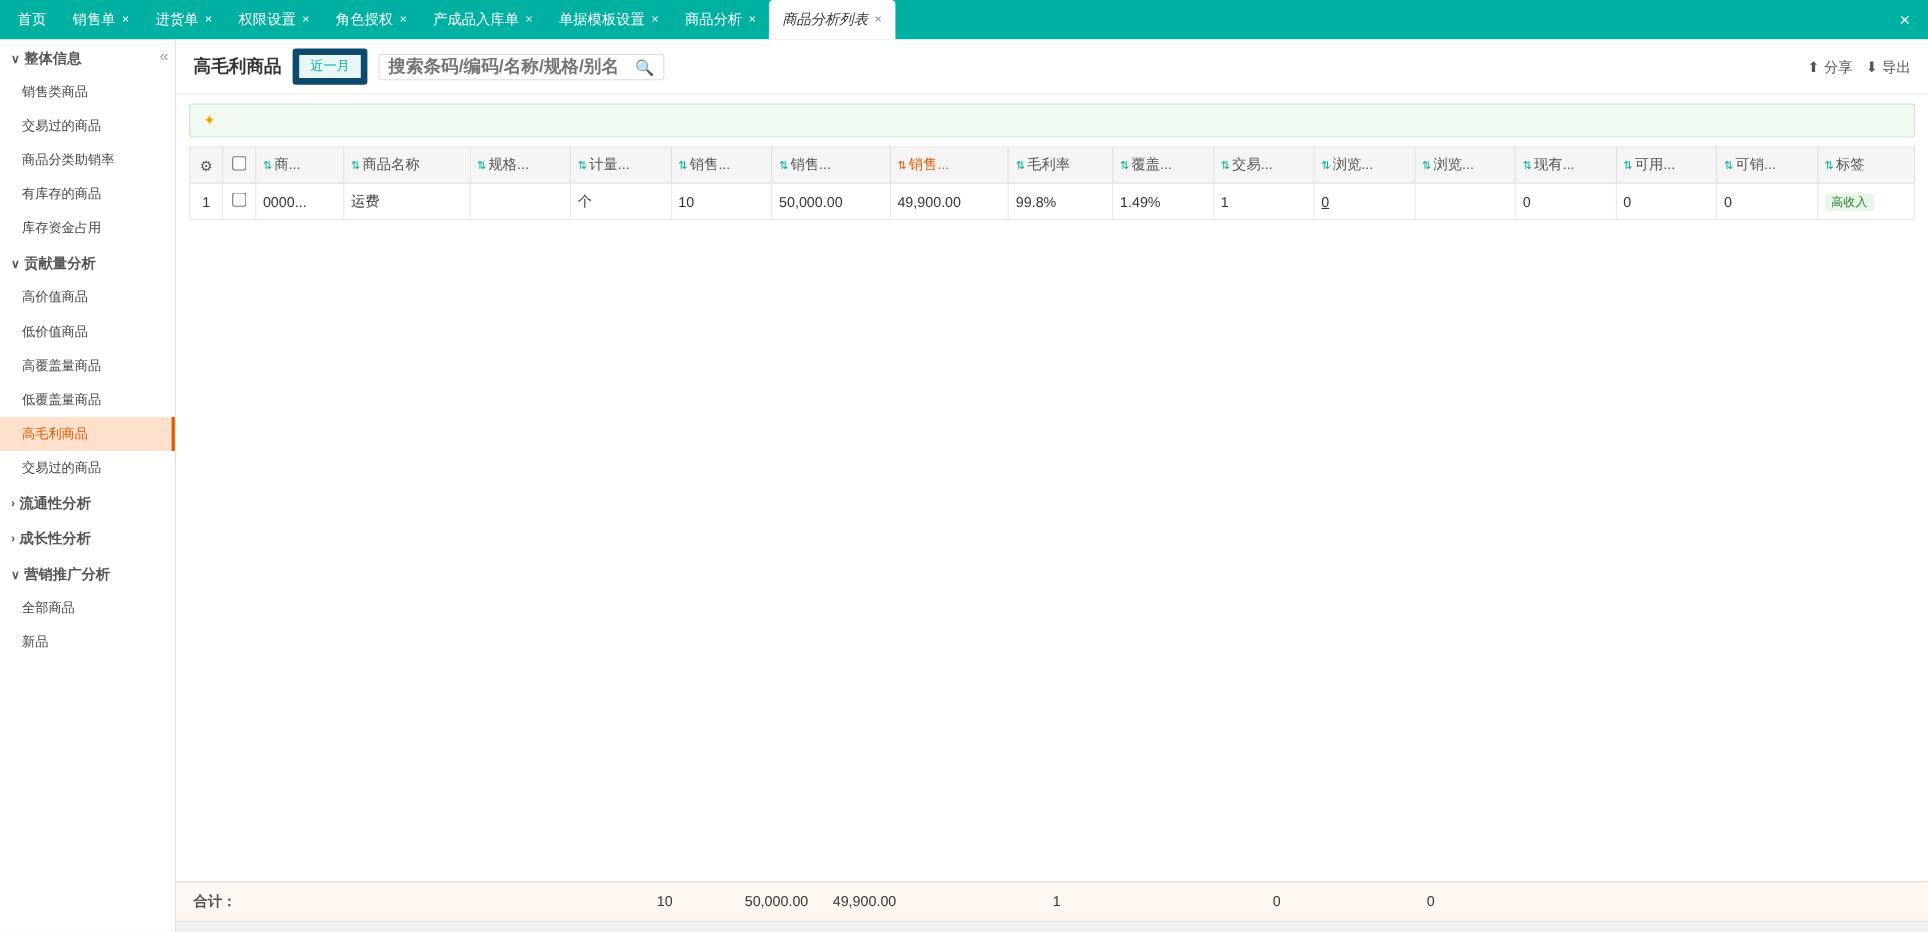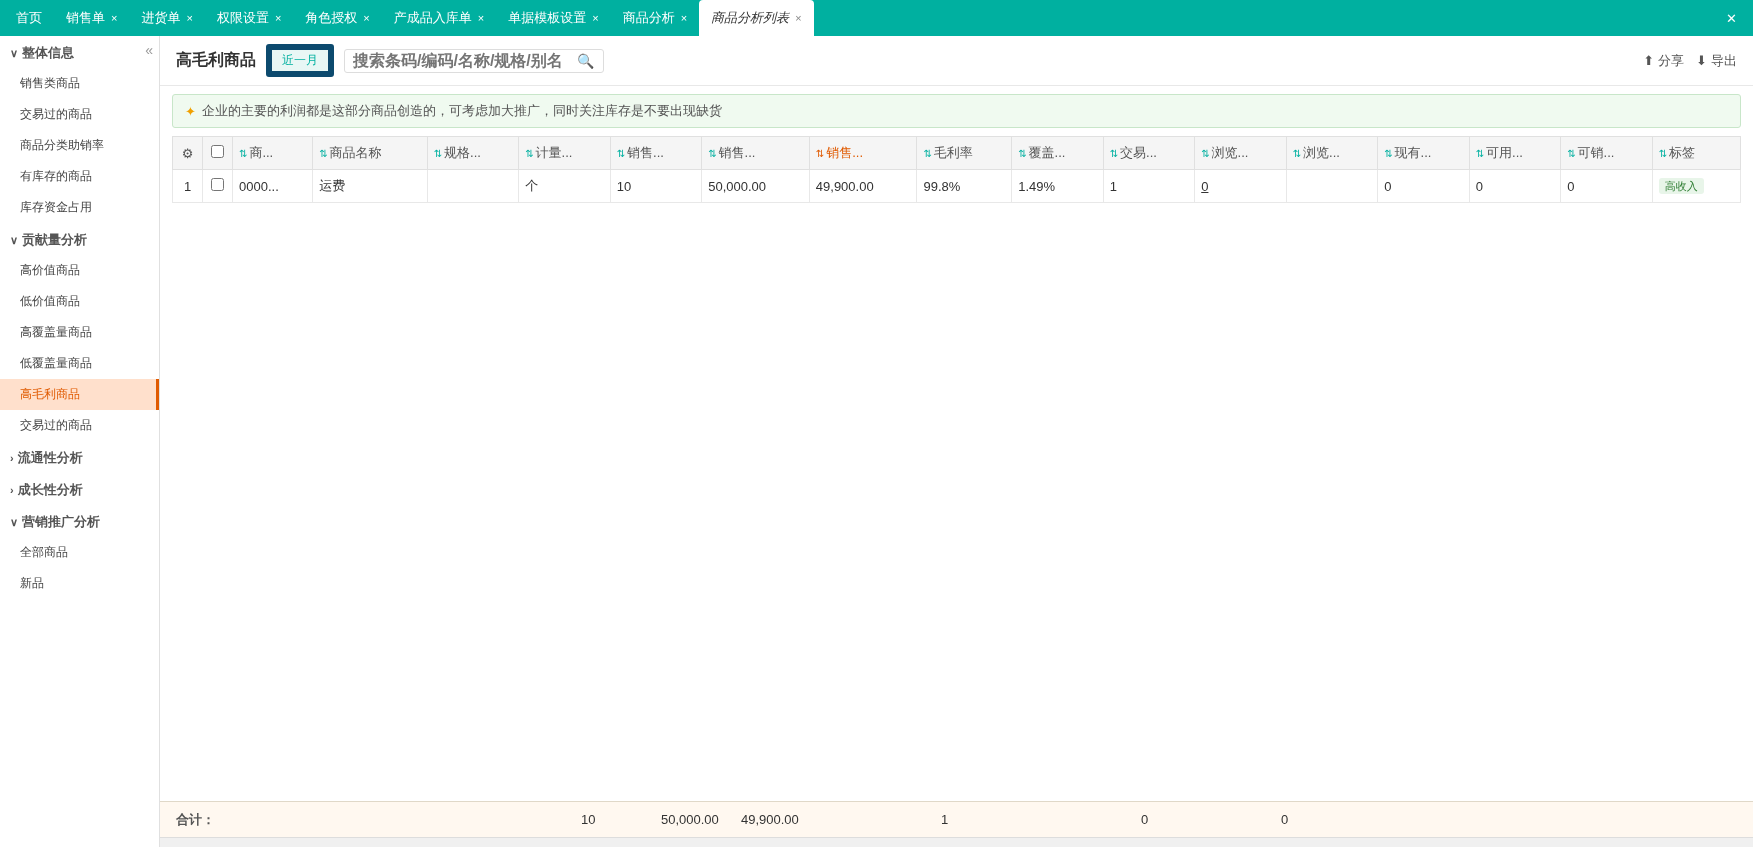--- a/index.html
+++ b/index.html
@@ -205,21 +205,21 @@
       background: #fff8f0;
       border-top: 1px solid #e0d8c8;
       padding: 8px 16px;
       display: flex;
       align-items: center;
       font-size: 12px;
       color: #555;
       gap: 0;
       min-height: 36px;
     }
-    .footer-label { font-weight: bold; margin-right: 16px; }
+    .footer-label { font-weight: bold; margin-right: 32px; }
     .footer-cell {
       min-width: 80px;
       padding: 0 10px;
       color: #333;
     }
 
     
     .bottom-scroll {
       height: 10px;
       background: #f0f0f0;
@@ -336,21 +336,20 @@
         </div>
         <div class="action-btn">
           <span>⬇</span>
           <span>导出</span>
         </div>
       </div>
     </div>
 
     <div class="info-bar">
       <span class="info-icon">✦</span>
-      <span>企业的主要的利润都是这部分商品创造的，可考虑加大推广，同时关注库存是不要出现缺货</span>
     </div>
 
     <div class="table-wrapper">
       <table>
         <thead>
           <tr>
             <th class="num-col">
               <span>⚙</span>
             </th>
             <th class="checkbox-col">

